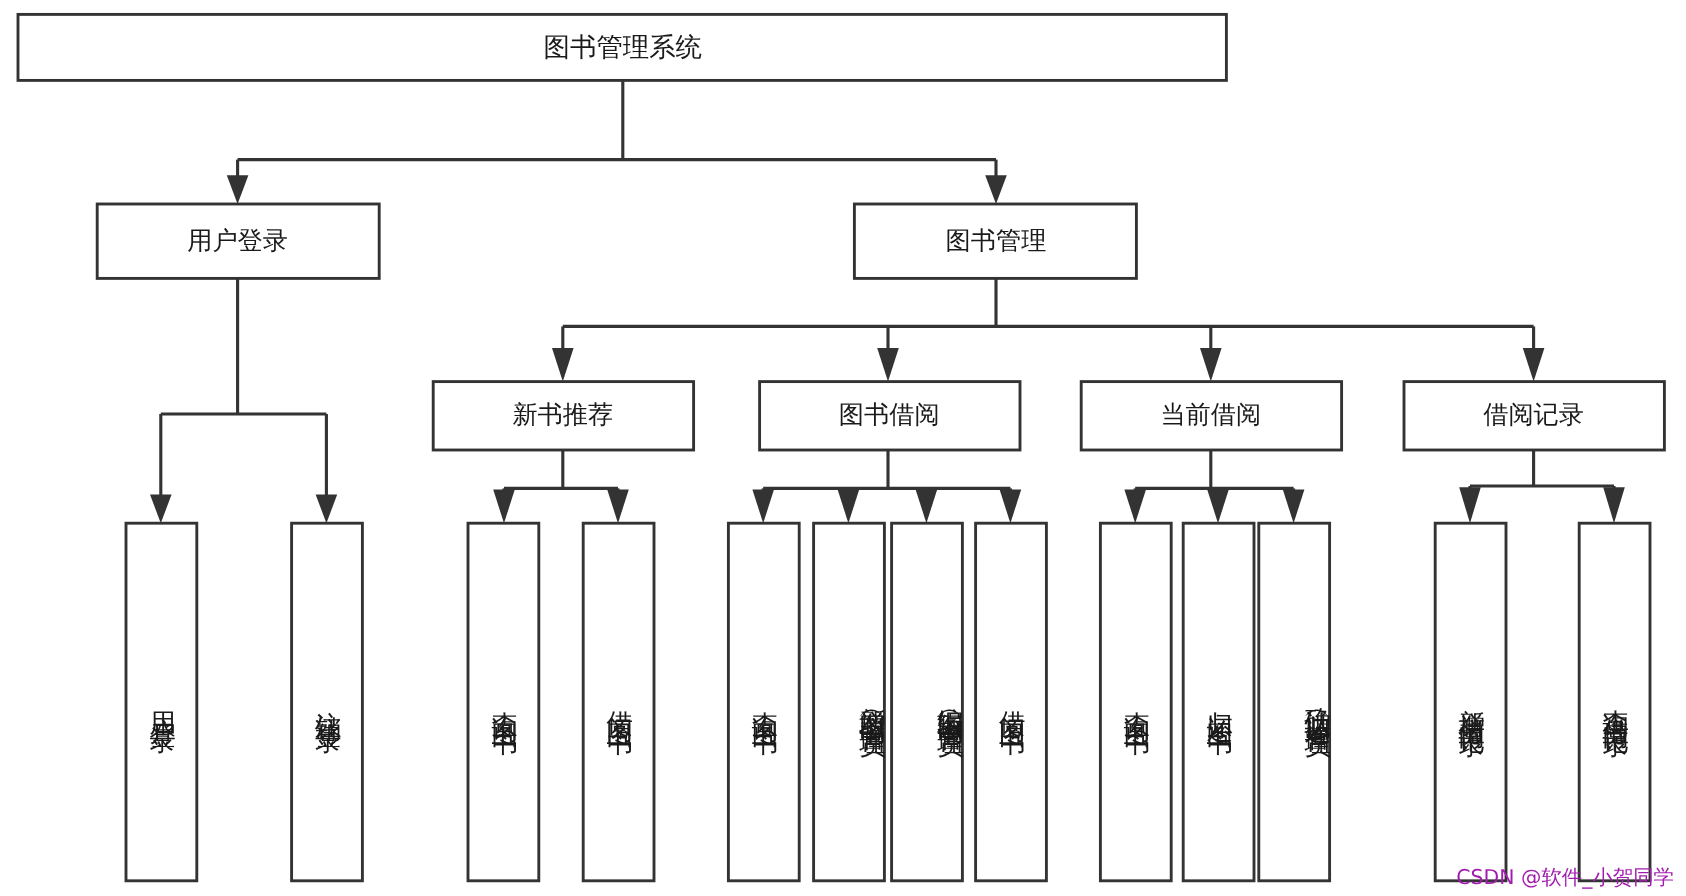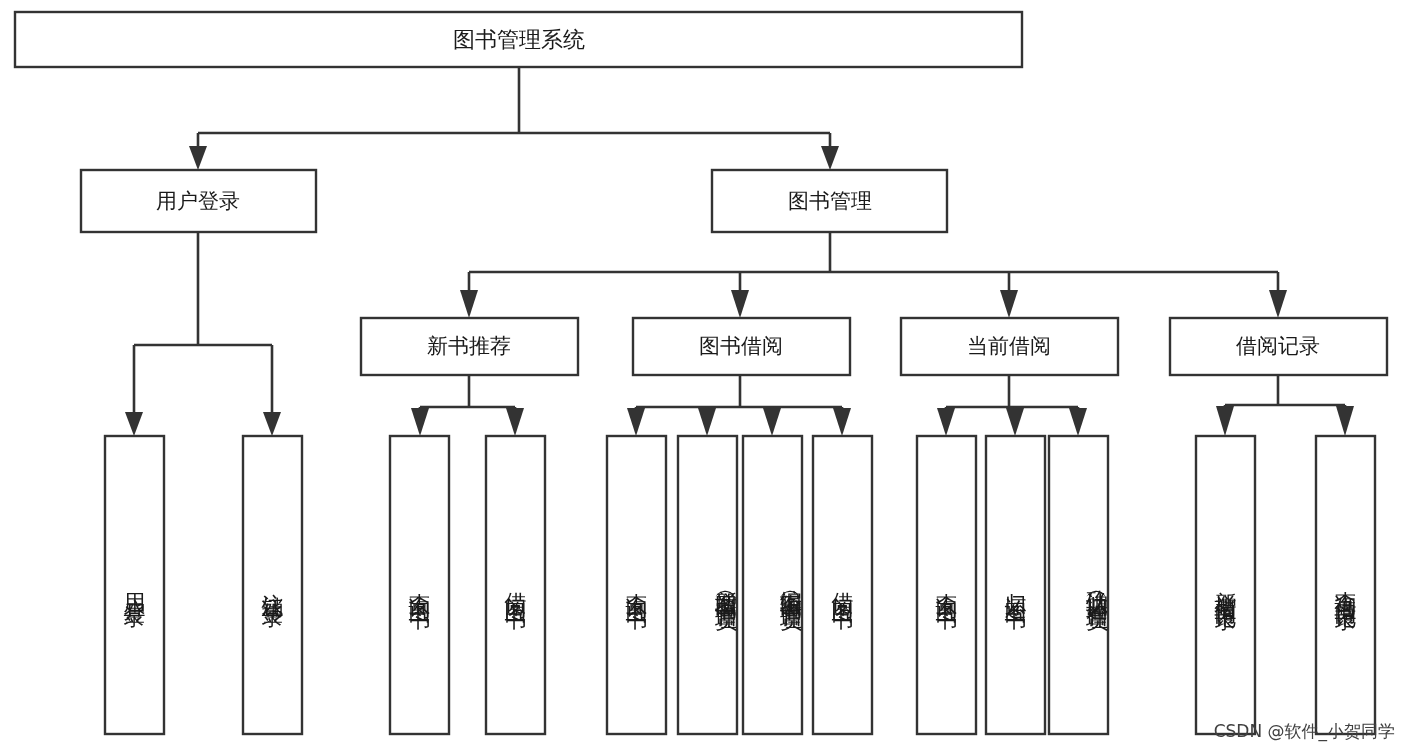--- a/index.html
+++ b/index.html
@@ -66,21 +66,21 @@
     text-align: center;
     white-space: nowrap;
     pointer-events: none;
   }
   .watermark {
     position: absolute;
     right: 10px;
     bottom: 4px;
     font-family: "DejaVu Sans", "Liberation Sans", sans-serif;
     font-size: 17px;
-    color: #404040;
+    color: #a21caf;
     white-space: nowrap;
   }
 </style>
 </head>
 <body>
 
 <div id="diagram-root">
 
   <svg class="diagram-canvas" viewBox="0 0 1405 747">
 

